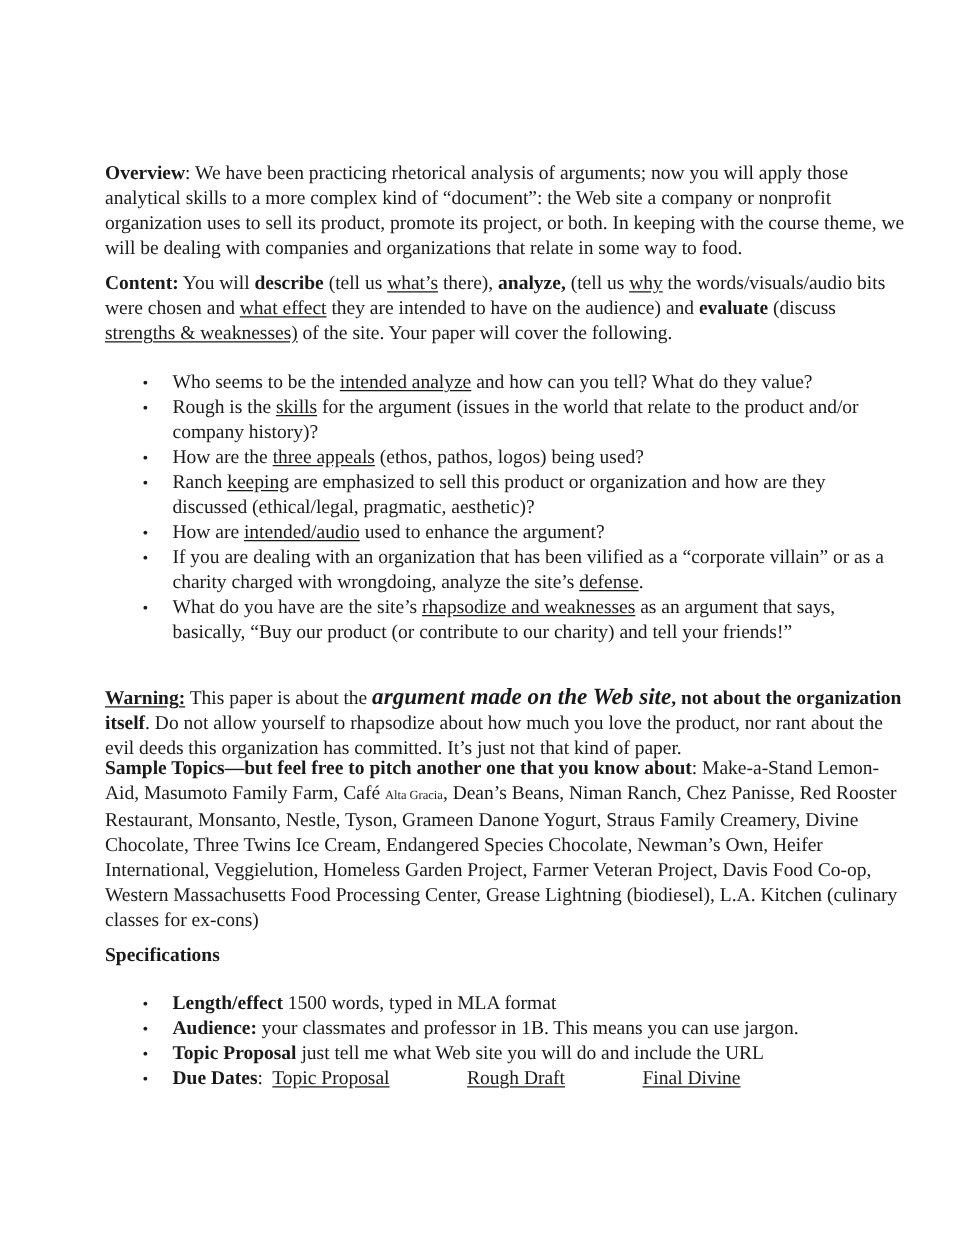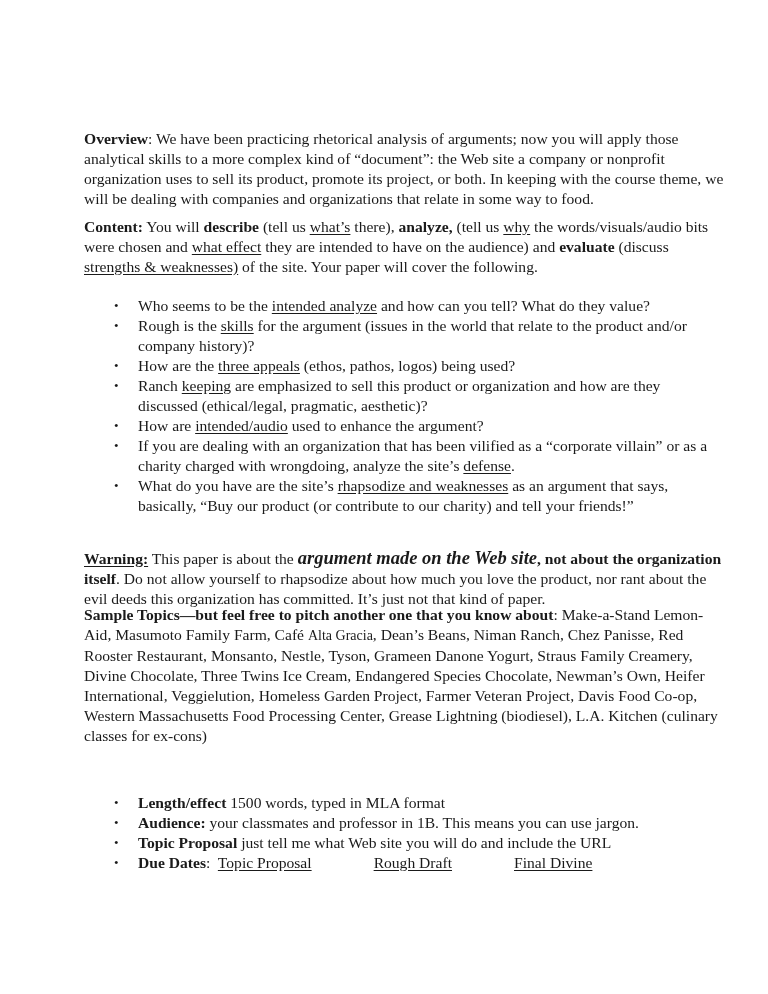--- a/index.html
+++ b/index.html
@@ -9,21 +9,21 @@
   .title { position:absolute; left:61px; top:88px; font-size:19px; line-height:24px; white-space:nowrap; }
   .title b { font-weight:bold; }
   .para { position:absolute; left:84px; width:640px; font-size:15.6px; line-height:20px; }
   .para b { font-weight:bold; }
   u { text-decoration:underline; text-underline-offset:2px; }
   ul.bullets { position:absolute; left:84px; width:640px; margin:0; padding:0; list-style:none;
                font-size:15.6px; line-height:20px; }
   ul.bullets li { position:relative; padding-left:54px; margin:0 0 0px 0; }
   ul.bullets li .dot { position:absolute; left:30px; top:0; font-size:13px; }
   .bigital { font-style:italic; font-weight:bold; font-size:18.5px; }
-  .small-inline { font-size:14px; }
+  .small-inline { font-size:10px; }
   .due-gap { display:inline-block; width:62px; }
 </style>
 </head>
 <body>
 
 <div class="page">
 
 
   <div class="para" style="top:129px;"><b>Overview</b><span>: We have been practicing rhetorical analysis of arguments; now you will apply those analytical skills to a more complex kind of “document”: the Web site a company or nonprofit organization uses to sell its product, promote its project, or both. In keeping with the course theme, we will be dealing with companies and organizations that relate in some way to food.</span></div>
 
@@ -36,20 +36,21 @@
     <li><span class="dot">•</span><span>Ranch </span><u>keeping</u><span> are emphasized to sell this product or organization and how are they discussed (ethical/legal, pragmatic, aesthetic)?</span></li>
     <li><span class="dot">•</span><span>How are </span><u>intended/audio</u><span> used to enhance the argument?</span></li>
     <li><span class="dot">•</span><span>If you are dealing with an organization that has been vilified as a “corporate villain” or as a charity charged with wrongdoing, analyze the site’s </span><u>defense</u><span>.</span></li>
     <li><span class="dot">•</span><span>What do you have are the site’s </span><u>rhapsodize and weaknesses</u><span> as an argument that says, basically, “Buy our product (or contribute to our charity) and tell your friends!”</span></li>
   </ul>
 
   <div class="para" style="top:548px;"><b><u>Warning:</u></b><span> This paper is about the </span><span class="bigital">argument made on the Web site</span><b>, </b><b>not about the organization itself</b><span>. Do not allow yourself to rhapsodize about how much you love the product, nor rant about the evil deeds this organization has committed. It’s just not that kind of paper.</span></div>
 
   <div class="para" style="top:605px;"><b>Sample Topics—but feel free to pitch another one that you know about</b><span>: Make-a-Stand Lemon-Aid, Masumoto Family Farm, Café </span><span class="small-inline">Alta Gracia</span><span>, Dean’s Beans, Niman Ranch, Chez Panisse, Red Rooster Restaurant, Monsanto, Nestle, Tyson, Grameen Danone Yogurt, Straus Family Creamery, Divine Chocolate, Three Twins Ice Cream, Endangered Species Chocolate, Newman’s Own, Heifer International, Veggielution, Homeless Garden Project, Farmer Veteran Project, Davis Food Co-op, Western Massachusetts Food Processing Center, Grease Lightning (biodiesel), L.A. Kitchen (culinary classes for ex-cons)</span></div>
 
+  <div class="para" style="top:755px;"><b>Specifications</b></div>
 
   <ul class="bullets" style="top:793px;">
     <li><span class="dot">•</span><b>Length/effect</b><span> 1500 words, typed in MLA format</span></li>
     <li><span class="dot">•</span><b>Audience:</b><span> your classmates and professor in 1B. This means you can use jargon.</span></li>
     <li><span class="dot">•</span><b>Topic Proposal</b><span> just tell me what Web site you will do and include the URL</span></li>
     <li><span class="dot">•</span><b>Due Dates</b><span style="white-space:pre">:  </span><u>Topic Proposal</u><span class="due-gap"></span><u>Rough Draft</u><span class="due-gap"></span><u>Final Divine</u></li>
   </ul>
 
 </div>
 

